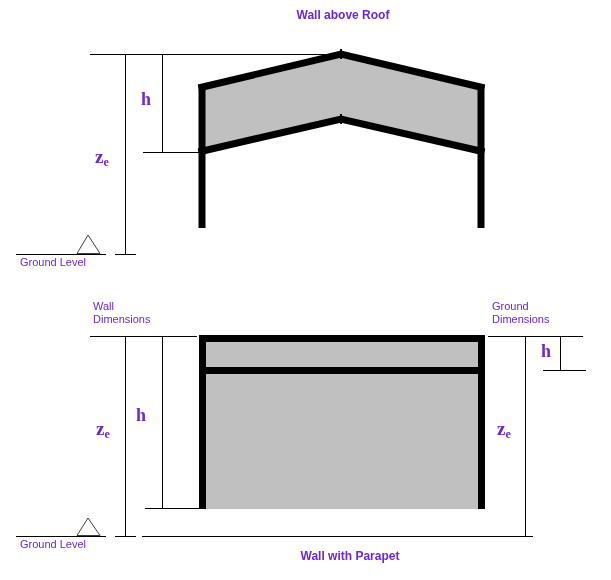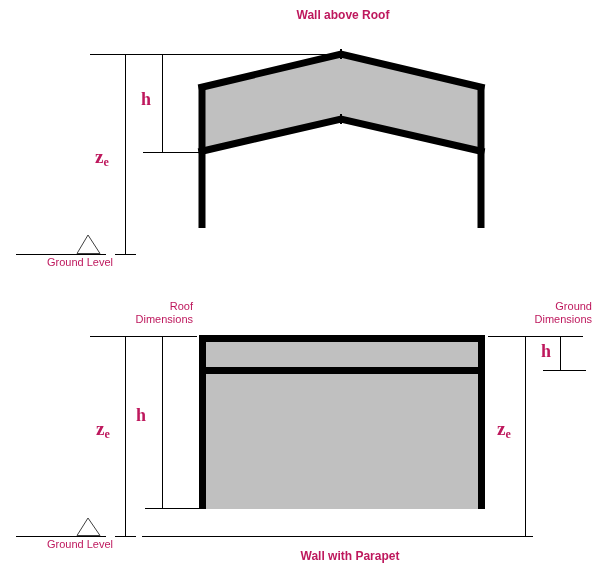--- a/index.html
+++ b/index.html
@@ -5,30 +5,30 @@
   html, body { margin: 0; padding: 0; background: #ffffff; }
   #canvas {
     position: relative;
     width: 611px;
     height: 580px;
     background: #ffffff;
     font-family: "Liberation Sans", sans-serif;
     overflow: hidden;
   }
   #linework { position: absolute; left: 0; top: 0; }
-  .txt { position: absolute; color: #be185d; white-space: nowrap; }
+  .txt { position: absolute; color: #6d28d9; white-space: nowrap; }
   .title {
     font-size: 12px;
     font-weight: bold;
     text-align: center;
     width: 200px;
   }
   .annot {
     font-size: 11px;
-    text-align: right;
+    text-align: left;
     line-height: 13px;
   }
   .dim-label {
     font-family: "Liberation Serif", serif;
     font-weight: bold;
     font-size: 18px;
     line-height: 18px;
   }
   .dim-label.ze { font-size: 19px; line-height: 19px; }
   .dim-label sub {
@@ -98,21 +98,21 @@
   </svg>
 
   <div class="txt title" style="left:243px; top:8px;">Wall above Roof</div>
 
   <div class="txt dim-label" style="left:141px; top:90px;">h</div>
 
   <div class="txt dim-label ze" style="left:95px; top:147px;"><span>z</span><sub>e</sub></div>
 
   <div class="txt annot" style="left:20px; top:256px; width:93px;">Ground Level</div>
 
-  <div class="txt annot" style="left:93px; top:300px; width:100px;"><span>Roof</span><br><span>Dimensions</span></div>
+  <div class="txt annot" style="left:93px; top:300px; width:100px;"><span>Wall</span><br><span>Dimensions</span></div>
 
   <div class="txt annot" style="left:492px; top:300px; width:100px;"><span>Ground</span><br><span>Dimensions</span></div>
 
   <div class="txt dim-label" style="left:541px; top:342px;">h</div>
 
   <div class="txt dim-label" style="left:136px; top:406px;">h</div>
 
   <div class="txt dim-label ze" style="left:96px; top:419px;"><span>z</span><sub>e</sub></div>
 
   <div class="txt dim-label ze" style="left:497px; top:419px;"><span>z</span><sub>e</sub></div>

